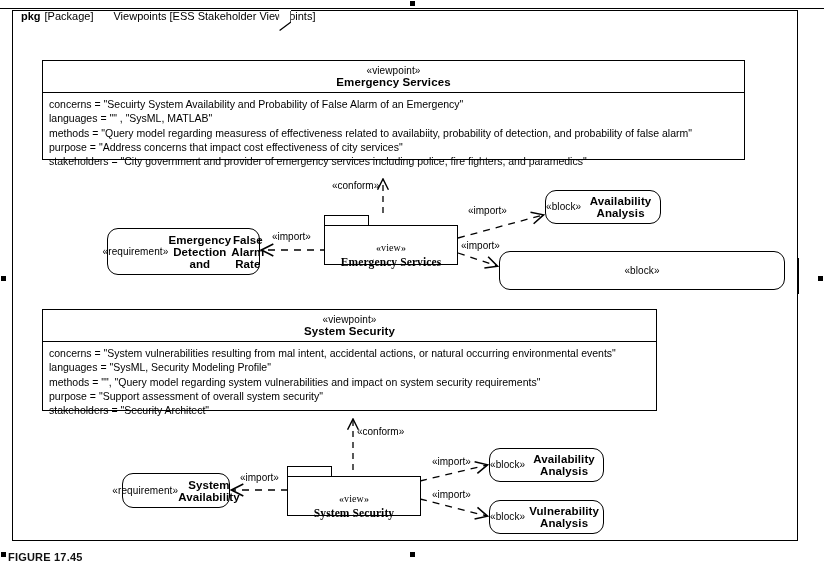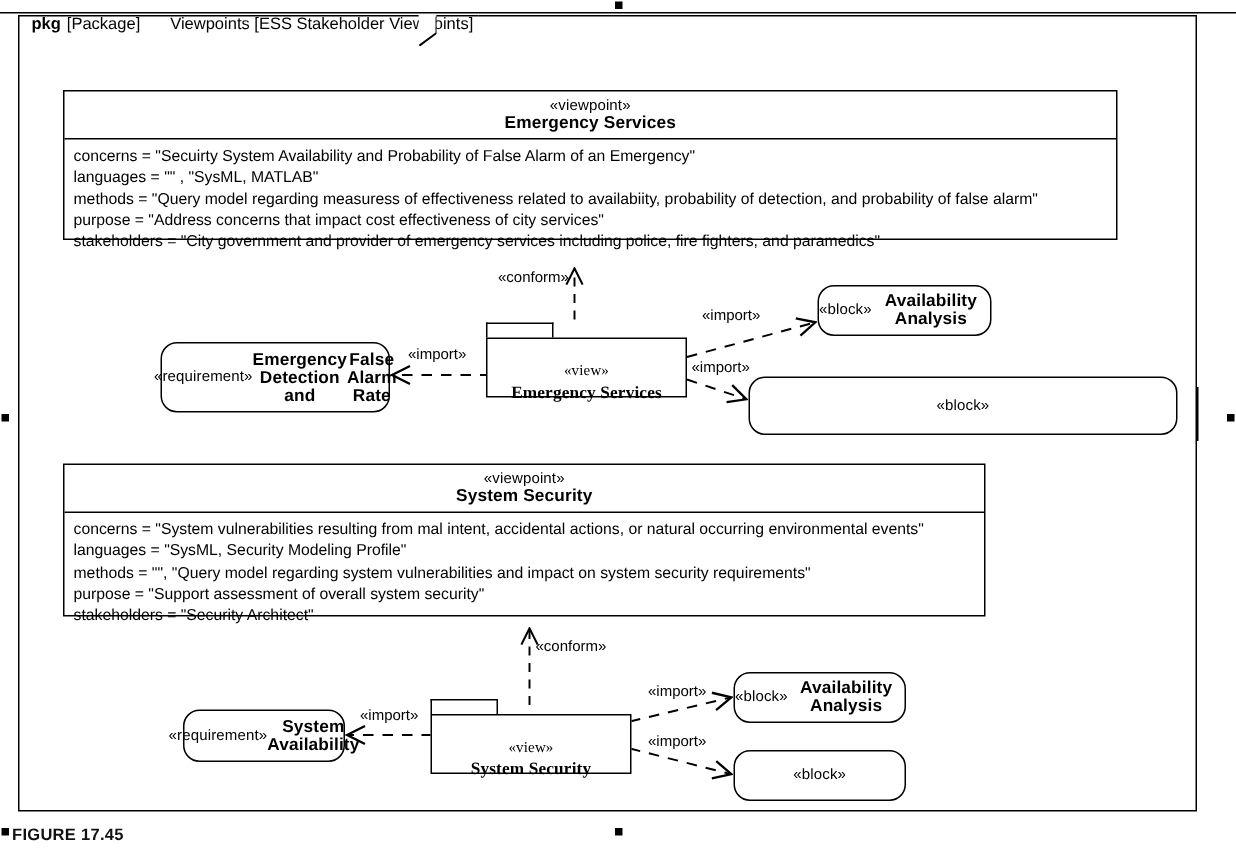--- a/index.html
+++ b/index.html
@@ -306,17 +306,18 @@
     <div class="nodename">System Availability</div>
   </div>
 
   <div class="node simplebox" style="left:489px; top:448px; width:115px; height:34px;">
     <div class="stereo">«block»</div>
     <div class="nodename">Availability Analysis</div>
   </div>
 
   <div class="node simplebox" style="left:489px; top:500px; width:115px; height:34px;">
     <div class="stereo">«block»</div>
+    <div class="nodename">Vulnerability Analysis</div>
   </div>
 
   <div class="figcaption">FIGURE 17.45</div>
 
 </div>
 
 </body></html>

